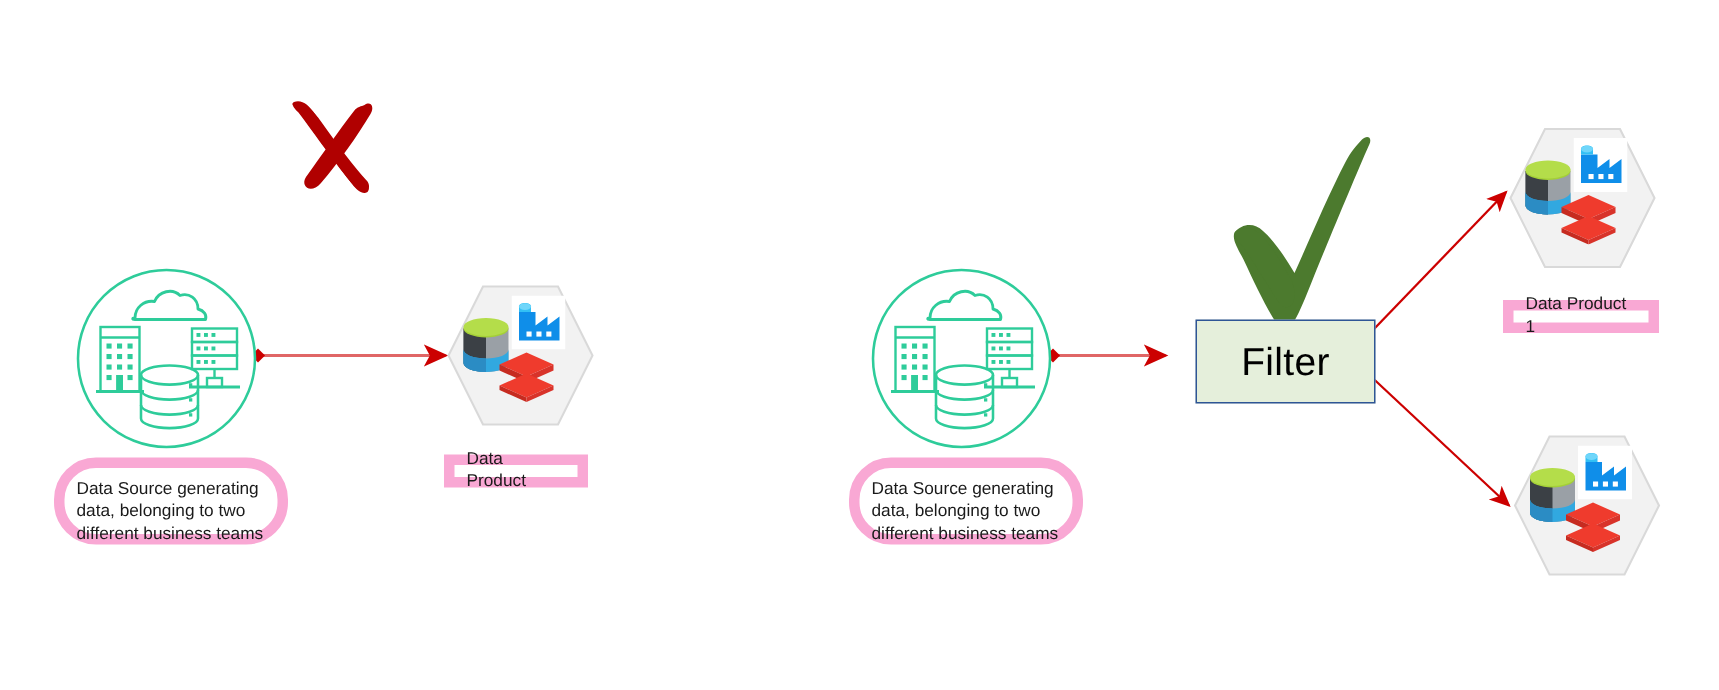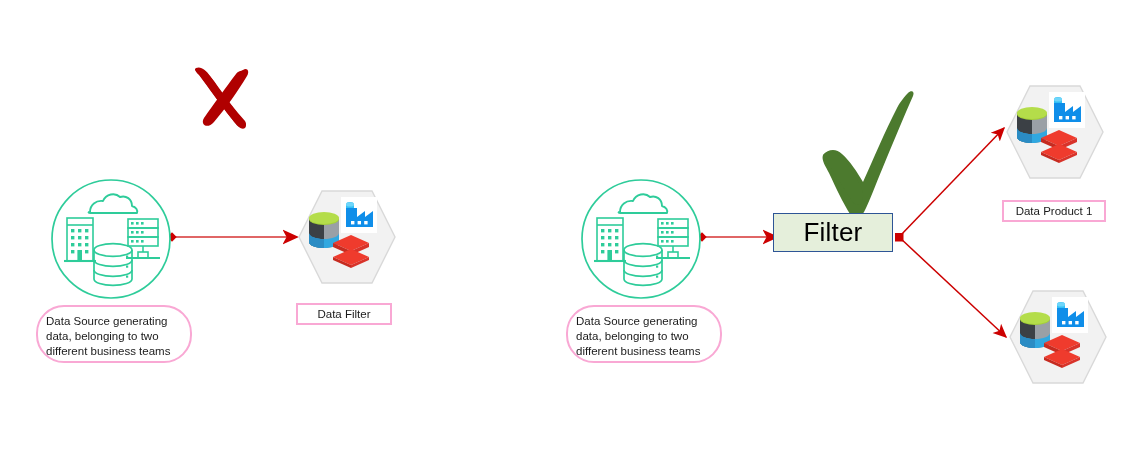--- a/index.html
+++ b/index.html
@@ -17,21 +17,21 @@
     height: 460px;
     background: #ffffff;
     overflow: hidden;
   }
   .abs { position: absolute; }
 
   
   .label-box {
     position: absolute;
     background: #ffffff;
-    border: 2px solid #f9a8d4;
+    border: 7px solid #f9a8d4;
     box-sizing: border-box;
     color: #1a1a1a;
     font-size: 11.5px;
     line-height: 15px;
     display: flex;
     align-items: center;
     padding: 4px 8px;
   }
   .label-box.multiline {
     align-items: flex-start;
@@ -223,21 +223,21 @@
         <path d="M19,1 L37,9 L19,17 L1,9 Z" fill="#ef3b2d"></path>
         <path d="M1,9 L19,17 L19,21 L1,13 Z" fill="#c62b20"></path>
         <path d="M37,9 L19,17 L19,21 L37,13 Z" fill="#d8332a"></path>
         <path d="M19,15 L37,23 L19,31 L1,23 Z" fill="#ef3b2d"></path>
         <path d="M1,23 L19,31 L19,34 L1,26 Z" fill="#c62b20"></path>
         <path d="M37,23 L19,31 L19,34 L37,26 Z" fill="#d8332a"></path>
       </svg>
     </div>
   </div>
 
-  <div class="label-box center" style="left:296px; top:303px; width:96px; height:22px;">Data Filter</div>
+  <div class="label-box center" style="left:296px; top:303px; width:96px; height:22px;">Data Product</div>
 
   <div class="abs" style="left:580px; top:178px; width:122px; height:122px;">
     <svg width="122" height="122" viewBox="0 0 122 122">
       <circle cx="61" cy="61" r="59" fill="#ffffff" stroke="#2ecc9a" stroke-width="1.7"></circle>
       <g fill="none" stroke="#2ecc9a" stroke-width="1.9" stroke-linejoin="round">
         <path d="M40,34 C40,27 46,22 53,23 C56,16 65,14 70,19 C76,17 82,21 82,28
                  C86,29 88,32 87,35 L40,35 C38,35 38,34 40,34 Z"></path>
       </g>
       <g stroke="#2ecc9a" stroke-width="1.6" fill="none">
         <rect x="17" y="40" width="26" height="43"></rect>
@@ -288,21 +288,21 @@
           <rect x="86" y="62" width="2.6" height="2.6"></rect>
           <rect x="91" y="62" width="2.6" height="2.6"></rect>
       </g>
     </svg>
   </div>
 
   <div class="label-box multiline" style="left:566px; top:305px; width:156px; height:58px;">Data Source generating
 data, belonging to two
 different business teams</div>
 
-  <div class="filter-box" style="left:773px; top:213px; width:120px; height:39px;">Filter</div>
+  <div class="filter-box" style="left:797px; top:213px; width:120px; height:56px;">Filter</div>
 
   <div class="hex-group" style="left:1005px; top:83px; width:100px; height:98px;">
     <svg class="hex-shape" width="100" height="98" viewBox="0 0 100 98">
       <polygon points="25,3 75,3 98,49 75,95 25,95 2,49" fill="#f2f2f2" stroke="#d9d9d9" stroke-width="1.4"></polygon>
     </svg>
     <div class="hex-icons" style="width:100px; height:98px;">
       <svg class="icon" style="left:10px; top:23px;" width="34" height="40" viewBox="0 0 34 40">
         <path d="M2,8 L2,31 C2,34.4 8.7,37 17,37 C25.3,37 32,34.4 32,31 L32,8 Z" fill="#9aa0a6"></path>
         <path d="M2,8 L2,31 C2,34.4 8.7,37 17,37 L17,8 Z" fill="#3b4045"></path>
         <path d="M2,22 L2,31 C2,34.4 8.7,37 17,37 C25.3,37 32,34.4 32,31 L32,22 C32,25.4 25.3,28 17,28 C8.7,28 2,25.4 2,22 Z" fill="#31a8e0"></path>

